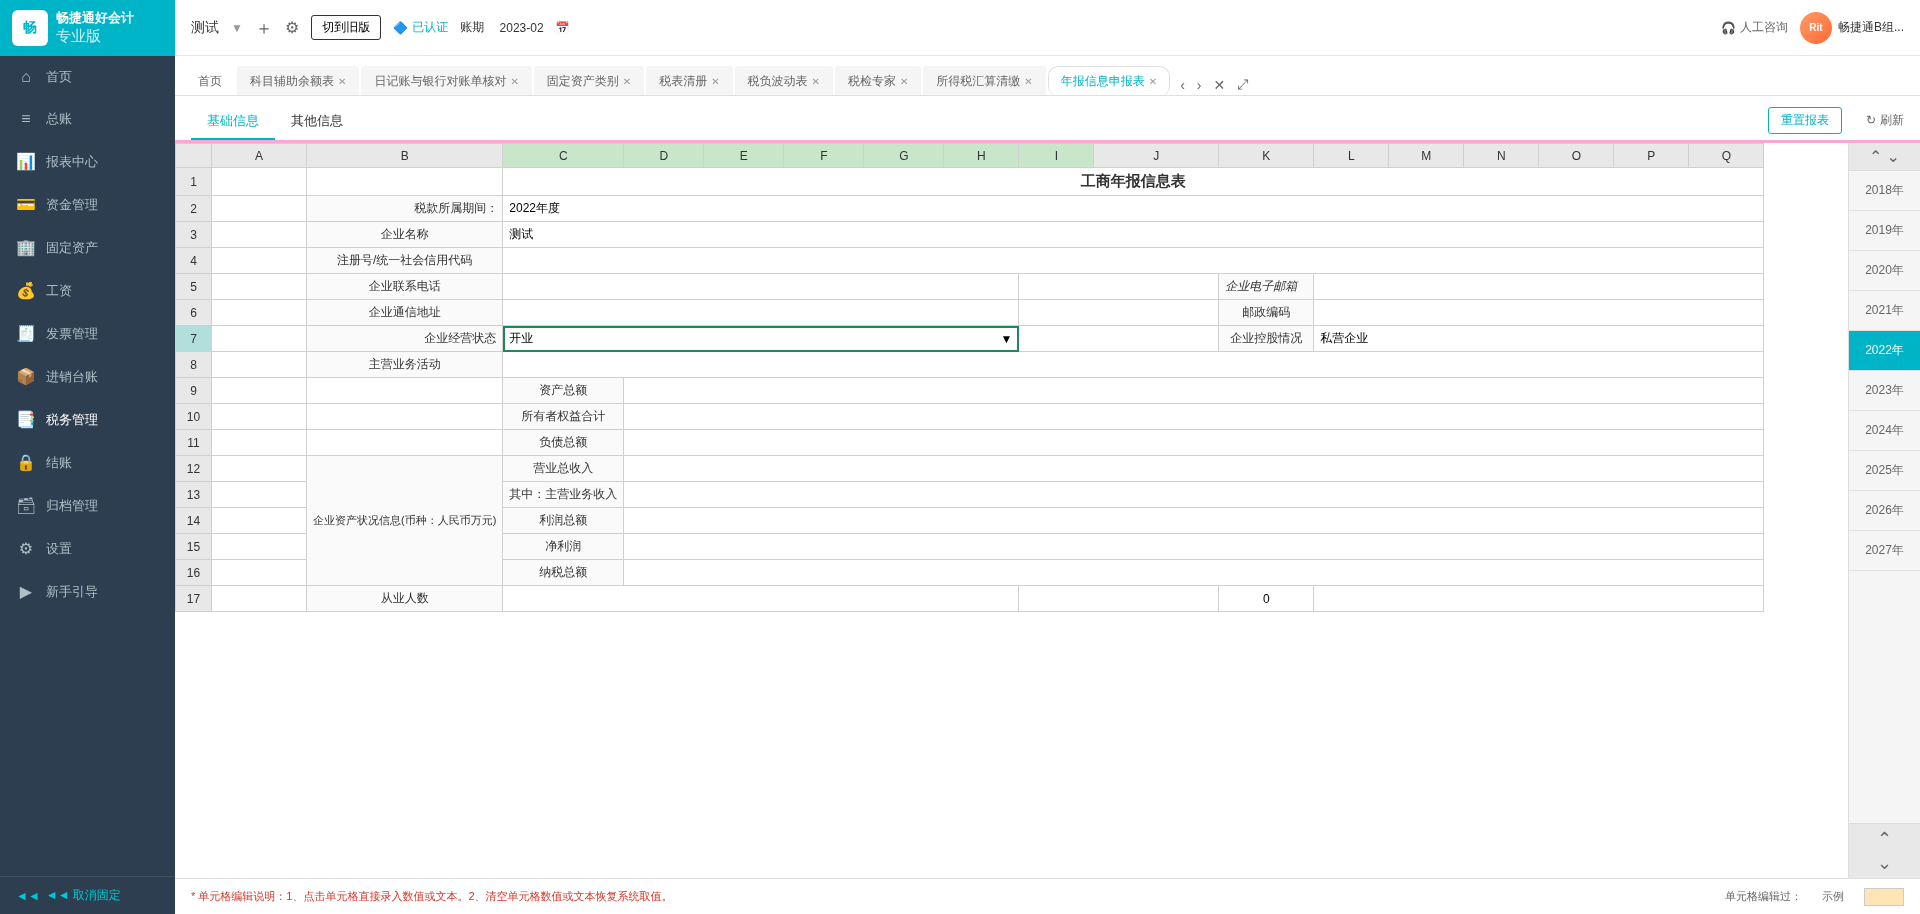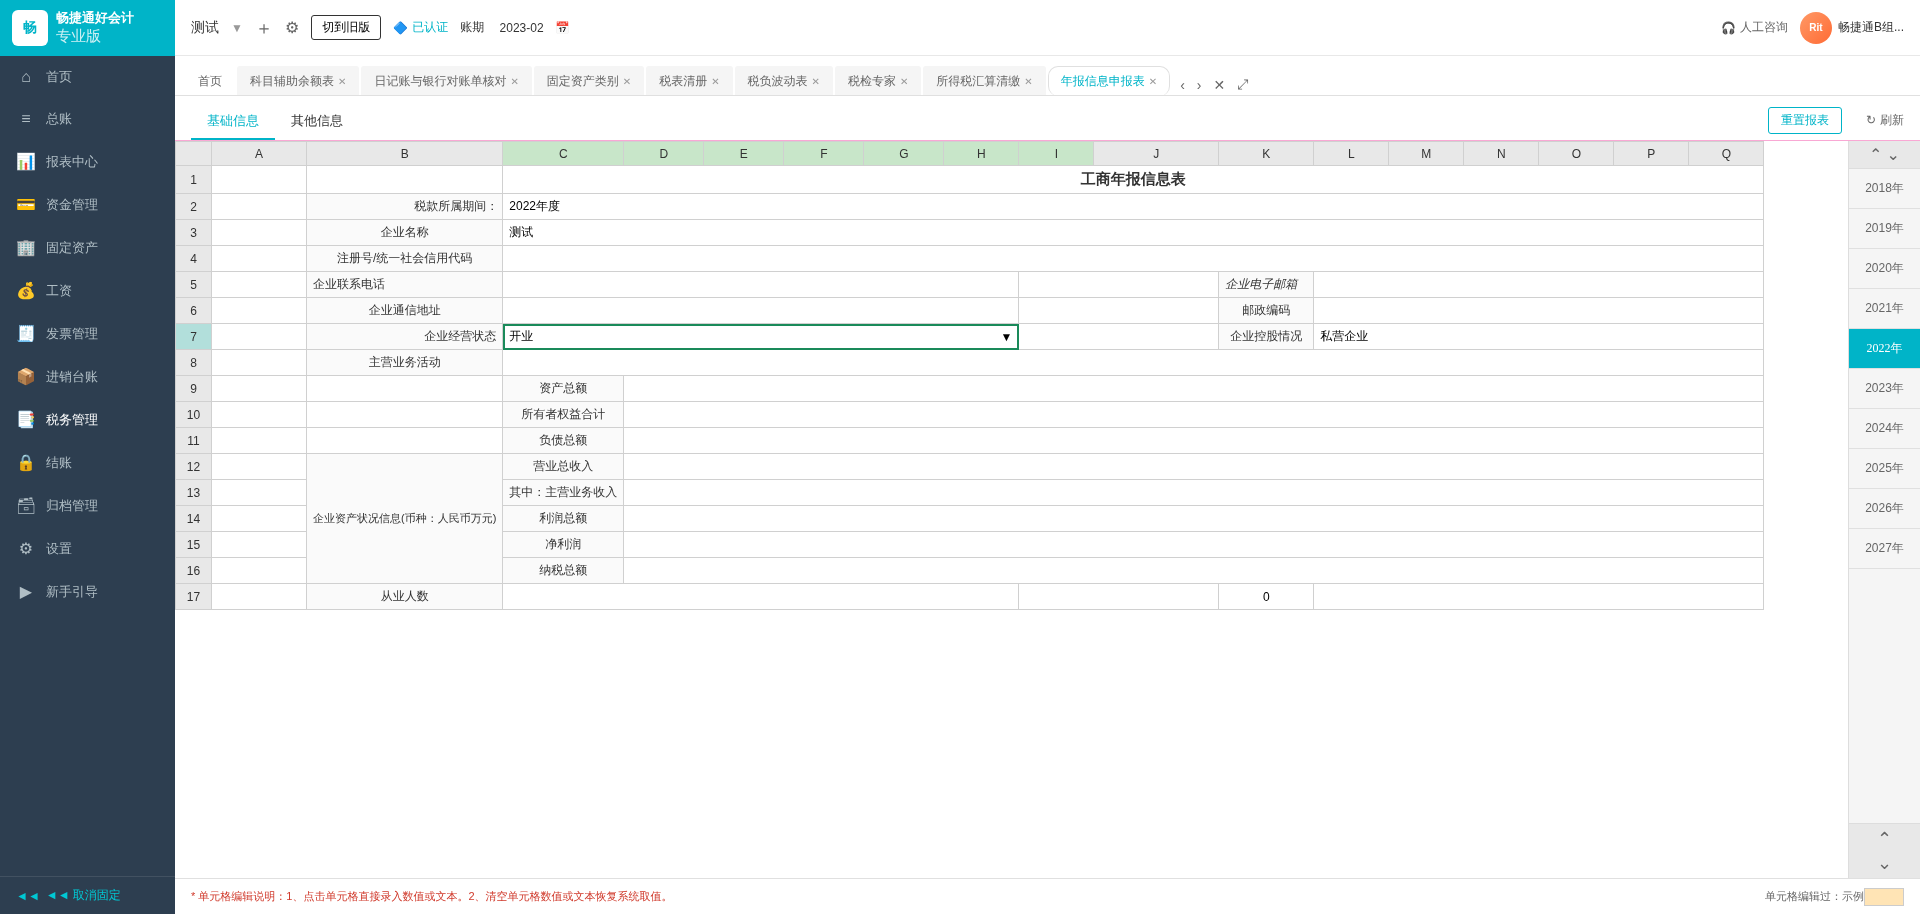--- a/index.html
+++ b/index.html
@@ -152,21 +152,21 @@
       overflow: hidden;
       padding: 0;
       background: white;
     }
 
     
     .sub-tabs {
       display: flex;
       align-items: center;
       padding: 10px 16px 0;
-      border-bottom: 1px solid #f9a8d4;
+      border-bottom: 3px solid #f9a8d4;
       gap: 0;
       background: white;
       flex-shrink: 0;
     }
     .sub-tab {
       padding: 6px 16px 8px;
       font-size: 13px;
       cursor: pointer;
       color: #333;
       border-bottom: 2px solid transparent;
@@ -211,21 +211,20 @@
     .year-items { flex: 1; overflow: hidden; }
     .year-item {
       height: 40px;
       display: flex; align-items: center; justify-content: center;
       font-size: 12px; color: #666; cursor: pointer;
       border-bottom: 1px solid #e0e0e0;
     }
     .year-item.active {
       background: #00b4c8;
       color: white;
-      font-family: Liberation Serif, serif;
     }
 
     
     .sheet-table {
       border-collapse: collapse;
       font-size: 12px;
       table-layout: fixed;
     }
     .sheet-table th, .sheet-table td {
       border: 1px solid #d0d0d0;
@@ -286,21 +285,21 @@
       border-top: 1px solid #e0e0e0;
       display: flex;
       align-items: center;
       padding: 0 16px;
       font-size: 11px;
       color: #d0392b;
       flex-shrink: 0;
     }
     .bottom-bar-right {
       margin-left: auto;
-      display: flex; align-items: center; gap: 0;
+      display: flex; align-items: center; gap: 20px;
       color: #666;
     }
     .example-cell {
       width: 40px; height: 18px;
       background: #ffe4b5;
       border: 1px solid #ccc;
       display: inline-block;
     }
   </style>
 </head>
@@ -537,21 +536,21 @@
             <tr>
               <td class="row-num">4</td>
               <td></td>
               <td class="label-cell" style="text-align:center;">注册号/统一社会信用代码</td>
               <td colspan="15"></td>
             </tr>
 
             <tr>
               <td class="row-num">5</td>
               <td></td>
-              <td class="label-cell" style="text-align:left;margin-top:32px;">企业联系电话</td>
+              <td class="label-cell" style="text-align:center;margin-top:32px;">企业联系电话</td>
               <td colspan="6"></td>
               <td colspan="2"></td>
               <td class="label-cell" style="text-align:left;font-style:italic;">企业电子邮箱</td>
               <td colspan="6"></td>
             </tr>
 
             <tr>
               <td class="row-num">6</td>
               <td></td>
               <td class="label-cell" style="text-align:center;">企业通信地址</td>

